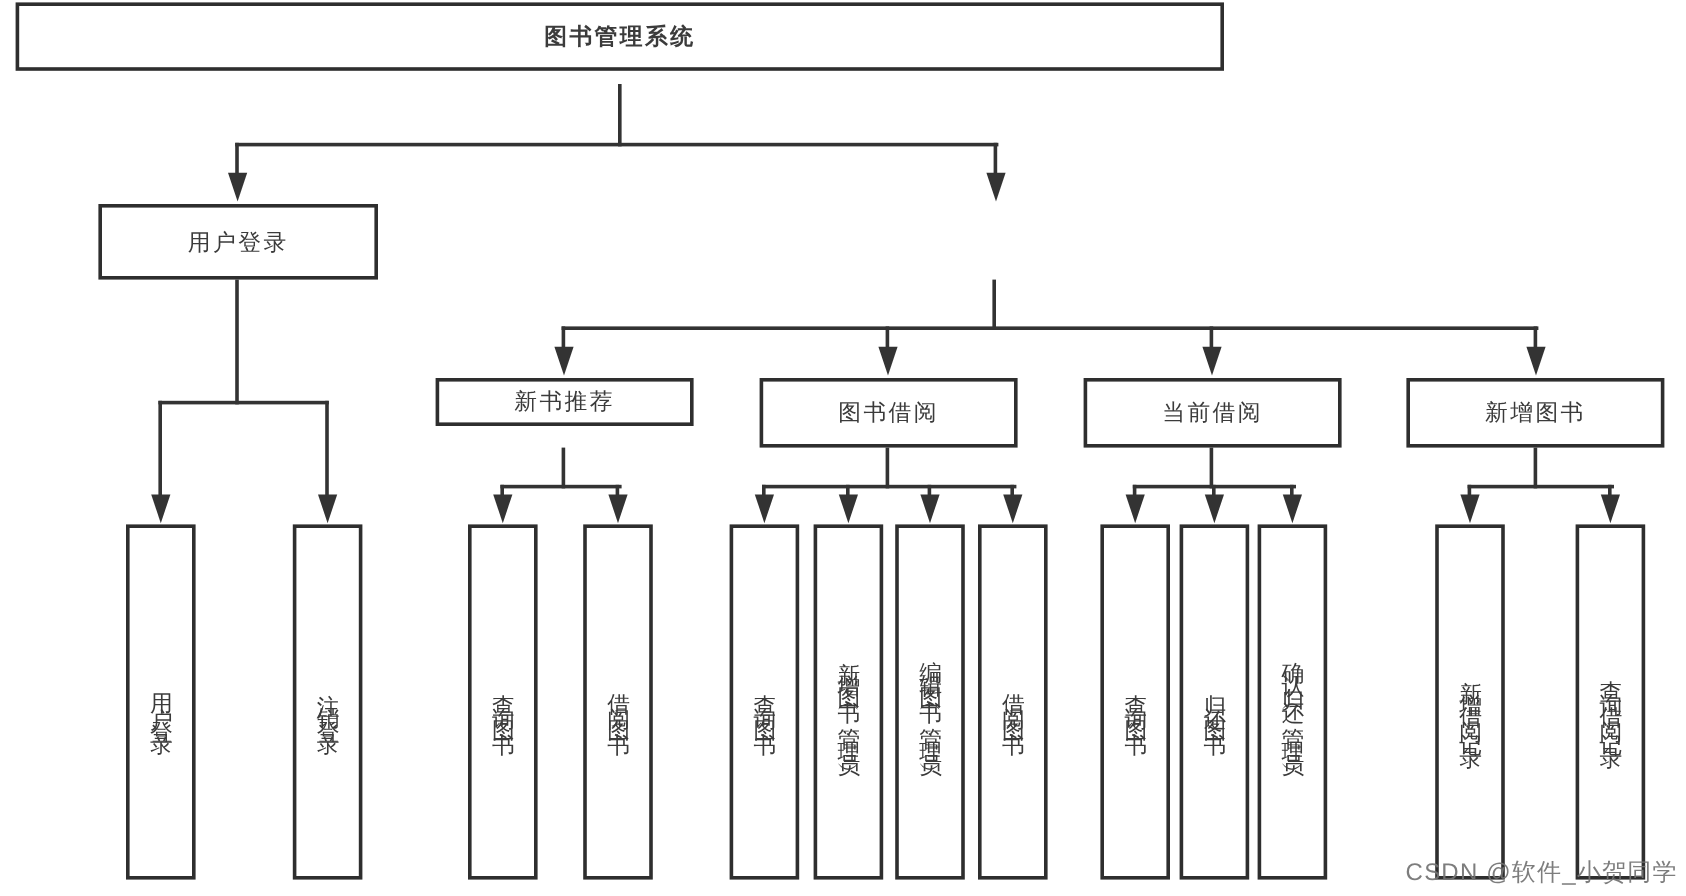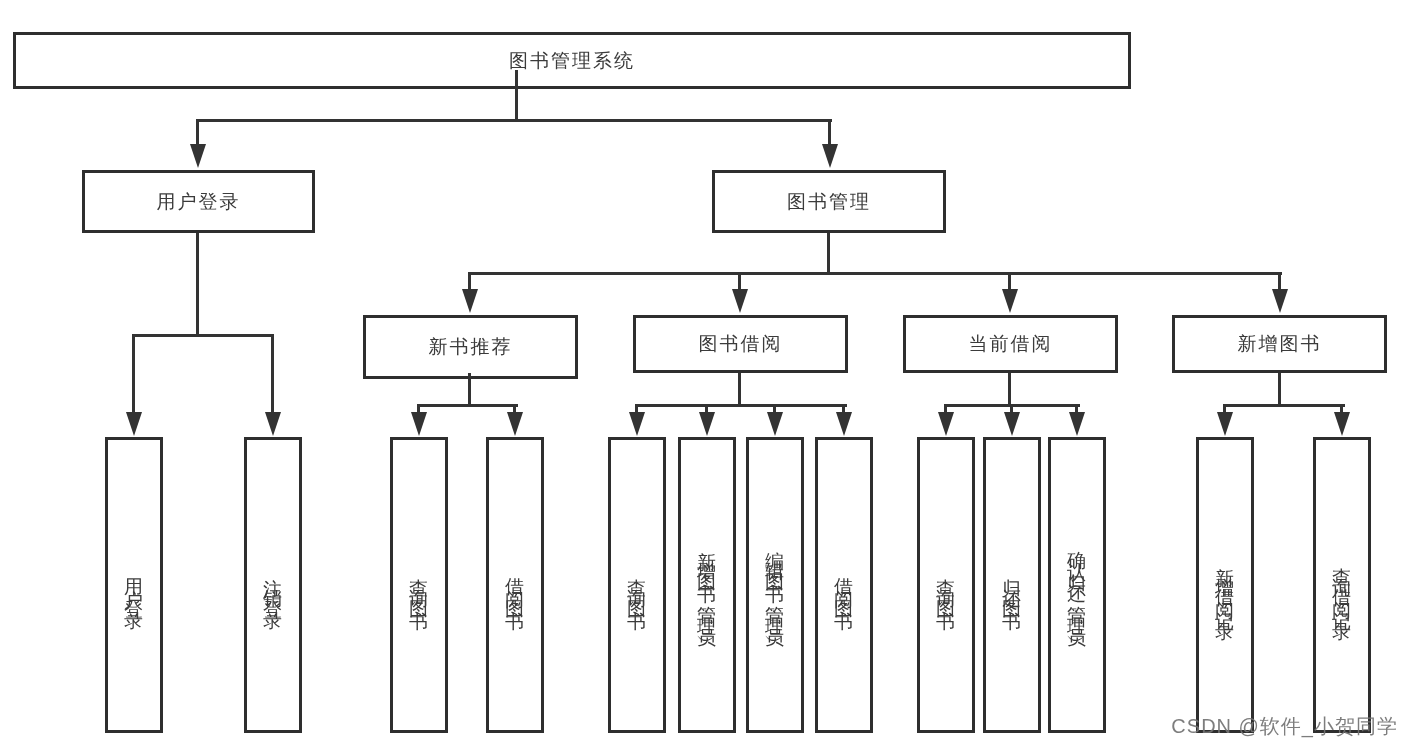--- a/index.html
+++ b/index.html
@@ -57,38 +57,35 @@
     z-index: 10;
     opacity: 0.92;
     white-space: nowrap;
   }
 </style>
 </head>
 <body>
 
 <div id="stage">
 
-  <div class="box" style="left:13px; top:32px; width:1118px; height:57px;">
+  <div class="box" style="left:13px; top:2px; width:1007px; height:57px;font-weight:bold;">
     <span class="hbox-label">图书管理系统</span>
   </div>
 
   <div>
     <div class="vline" style="left:515px; top:70px; height:52px;"></div>
     <div class="hline" style="left:196px; top:119px; width:636px;"></div>
     <div class="vline" style="left:196px; top:119px; height:32px;"></div>
     <div class="vline" style="left:828px; top:119px; height:32px;"></div>
     <div class="arrow" style="left:190px; top:144px;"></div>
     <div class="arrow" style="left:822px; top:144px;"></div>
   </div>
 
   <div class="box" style="left:82px; top:170px; width:233px; height:63px;">
     <span class="hbox-label">用户登录</span>
-  </div>
-  <div class="box" style="left:712px; top:170px; width:234px; height:63px;">
-    <span class="hbox-label">图书管理</span>
   </div>
 
   <div>
     <div class="vline" style="left:196px; top:233px; height:104px;"></div>
     <div class="hline" style="left:132px; top:334px; width:142px;"></div>
     <div class="vline" style="left:132px; top:334px; height:82px;"></div>
     <div class="vline" style="left:271px; top:334px; height:82px;"></div>
     <div class="arrow" style="left:126px; top:412px;"></div>
     <div class="arrow" style="left:265px; top:412px;"></div>
   </div>
@@ -99,21 +96,21 @@
     <div class="vline" style="left:468px; top:272px; height:22px;"></div>
     <div class="vline" style="left:738px; top:272px; height:22px;"></div>
     <div class="vline" style="left:1008px; top:272px; height:22px;"></div>
     <div class="vline" style="left:1278px; top:272px; height:22px;"></div>
     <div class="arrow" style="left:462px; top:289px;"></div>
     <div class="arrow" style="left:732px; top:289px;"></div>
     <div class="arrow" style="left:1002px; top:289px;"></div>
     <div class="arrow" style="left:1272px; top:289px;"></div>
   </div>
 
-  <div class="box" style="left:363px; top:315px; width:215px; height:64px;">
+  <div class="box" style="left:363px; top:315px; width:215px; height:40px;">
     <span class="hbox-label">新书推荐</span>
   </div>
   <div class="box" style="left:633px; top:315px; width:215px; height:58px;">
     <span class="hbox-label">图书借阅</span>
   </div>
   <div class="box" style="left:903px; top:315px; width:215px; height:58px;">
     <span class="hbox-label">当前借阅</span>
   </div>
   <div class="box" style="left:1172px; top:315px; width:215px; height:58px;">
     <span class="hbox-label">新增图书</span>

